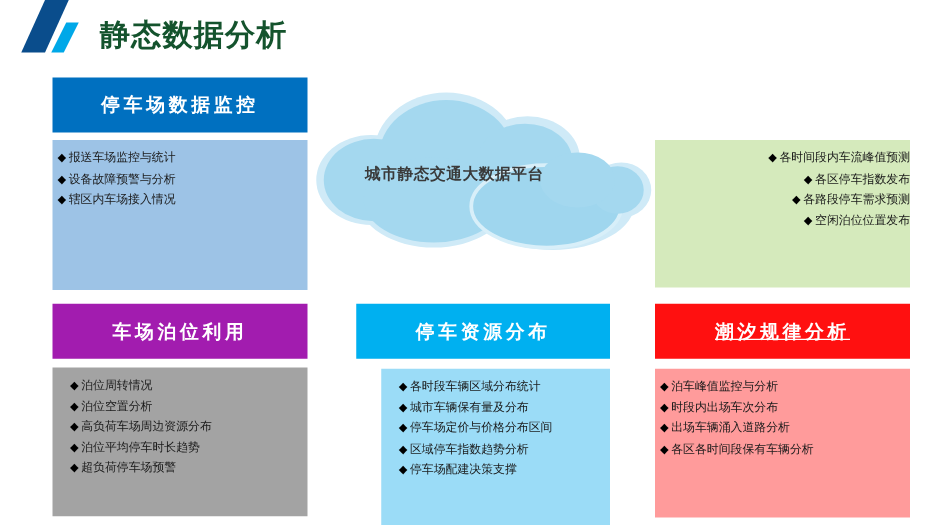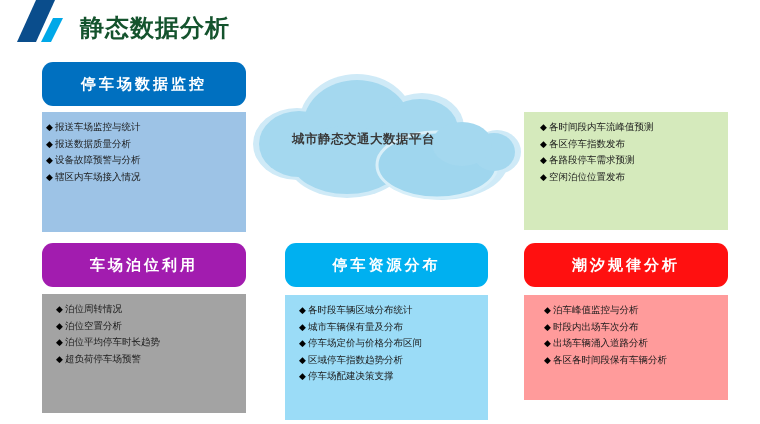--- a/index.html
+++ b/index.html
@@ -10,21 +10,21 @@
   }
   .logo { position:absolute; left:0; top:0; width:80px; height:50px; }
   .page-title {
     position:absolute; left:80px; top:12px;
     font-size:24px; font-weight:bold; color:#14532d; letter-spacing:1px;
   }
   .module { position:absolute; }
   .module-header {
     position:absolute; left:0; right:0; top:0; height:44px;
     display:flex; align-items:center; justify-content:center;
-    color:#ffffff; font-size:15px; font-weight:bold; letter-spacing:3px;border-radius:11px;
+    color:#ffffff; font-size:15px; font-weight:bold; letter-spacing:3px;
   }
   .module-body {
     position:absolute; left:0; right:0;
     box-sizing:border-box; padding:7px 0 0 6px;
   }
   .module-body ul { list-style:none; margin:0; padding:0; }
   .module-body li {
     font-size:9.5px; line-height:16.5px; color:#1a1a1a; white-space:nowrap;
   }
   .module-body li .bullet { font-size:9px; margin-right:2px; color:#000; }
@@ -43,21 +43,20 @@
 </svg>
 <div class="page-title">静态数据分析</div>
 
 <div class="module" style="left:42px; top:62px; width:204px; height:170px;">
   <div class="module-header" style="background:#0070c0;">
     <span>停车场数据监控</span>
   </div>
   <div class="module-body" style="top:50px; height:120px; background:#9dc3e6; padding-left:4px;">
     <ul>
       <li><span class="bullet">◆</span><span>报送车场监控与统计</span></li>
-      <li><span class="bullet">◆</span><span>报送数据质量分析</span></li>
       <li><span class="bullet">◆</span><span>设备故障预警与分析</span></li>
       <li><span class="bullet">◆</span><span>辖区内车场接入情况</span></li>
     </ul>
   </div>
 </div>
 
 <svg class="cloud" viewBox="0 0 270 130">
   <defs>
     <radialGradient id="cg" cx="50%" cy="45%" r="60%">
       <stop offset="0%" stop-color="#a8dcf2"></stop>
@@ -82,64 +81,65 @@
     <ellipse cx="185" cy="93" rx="60" ry="33"></ellipse>
   </g>
   <g fill="#a4d8ef">
     <ellipse cx="242" cy="80" rx="21" ry="19"></ellipse>
     <ellipse cx="210" cy="72" rx="30" ry="22"></ellipse>
   </g>
 </svg>
 <div class="cloud-label">城市静态交通大数据平台</div>
 
 <div class="module" style="left:524px; top:61px; width:204px; height:169px;">
-  <div class="module-body" style="top:51px; height:118px; background:#d5eabc; padding-left:16px;">
+  <div class="module-body" style="top:51px; height:118px; background:#d5eabc; padding-left:16px;text-align:right;">
     <ul>
       <li><span class="bullet">◆</span><span>各时间段内车流峰值预测</span></li>
       <li><span class="bullet">◆</span><span>各区停车指数发布</span></li>
       <li><span class="bullet">◆</span><span>各路段停车需求预测</span></li>
       <li><span class="bullet">◆</span><span>空闲泊位位置发布</span></li>
     </ul>
   </div>
 </div>
 
 <div class="module" style="left:42px; top:243px; width:204px; height:170px;">
   <div class="module-header" style="background:#a21caf;">
     <span>车场泊位利用</span>
   </div>
   <div class="module-body" style="top:51px; height:119px; background:#a3a3a3; padding-left:14px;">
     <ul>
       <li><span class="bullet">◆</span><span>泊位周转情况</span></li>
       <li><span class="bullet">◆</span><span>泊位空置分析</span></li>
+      <li><span class="bullet">◆</span><span>高负荷车场周边资源分布</span></li>
       <li><span class="bullet">◆</span><span>泊位平均停车时长趋势</span></li>
       <li><span class="bullet">◆</span><span>超负荷停车场预警</span></li>
     </ul>
   </div>
 </div>
 
 <div class="module" style="left:285px; top:243px; width:203px; height:169px;">
   <div class="module-header" style="background:#00b0f0;">
     <span>停车资源分布</span>
   </div>
-  <div class="module-body" style="top:52px; height:125px; background:#9bdcf7; padding-left:14px;">
+  <div class="module-body" style="top:52px; height:125px; background:#9bdcf7; padding-left:14px;margin-left:20px;">
     <ul>
       <li><span class="bullet">◆</span><span>各时段车辆区域分布统计</span></li>
       <li><span class="bullet">◆</span><span>城市车辆保有量及分布</span></li>
       <li><span class="bullet">◆</span><span>停车场定价与价格分布区间</span></li>
       <li><span class="bullet">◆</span><span>区域停车指数趋势分析</span></li>
       <li><span class="bullet">◆</span><span>停车场配建决策支撑</span></li>
     </ul>
   </div>
 </div>
 
 <div class="module" style="left:524px; top:243px; width:204px; height:171px;">
-  <div class="module-header" style="background:#ff1010;">
+  <div class="module-header" style="background:#ff1010;text-decoration:underline;">
     <span>潮汐规律分析</span>
   </div>
-  <div class="module-body" style="top:52px; height:105px; background:#ff9b9b; padding-left:20px;">
+  <div class="module-body" style="top:52px; height:119px; background:#ff9b9b; padding-left:4px;">
     <ul>
       <li><span class="bullet">◆</span><span>泊车峰值监控与分析</span></li>
       <li><span class="bullet">◆</span><span>时段内出场车次分布</span></li>
       <li><span class="bullet">◆</span><span>出场车辆涌入道路分析</span></li>
       <li><span class="bullet">◆</span><span>各区各时间段保有车辆分析</span></li>
     </ul>
   </div>
 </div>
 
 </body></html>

